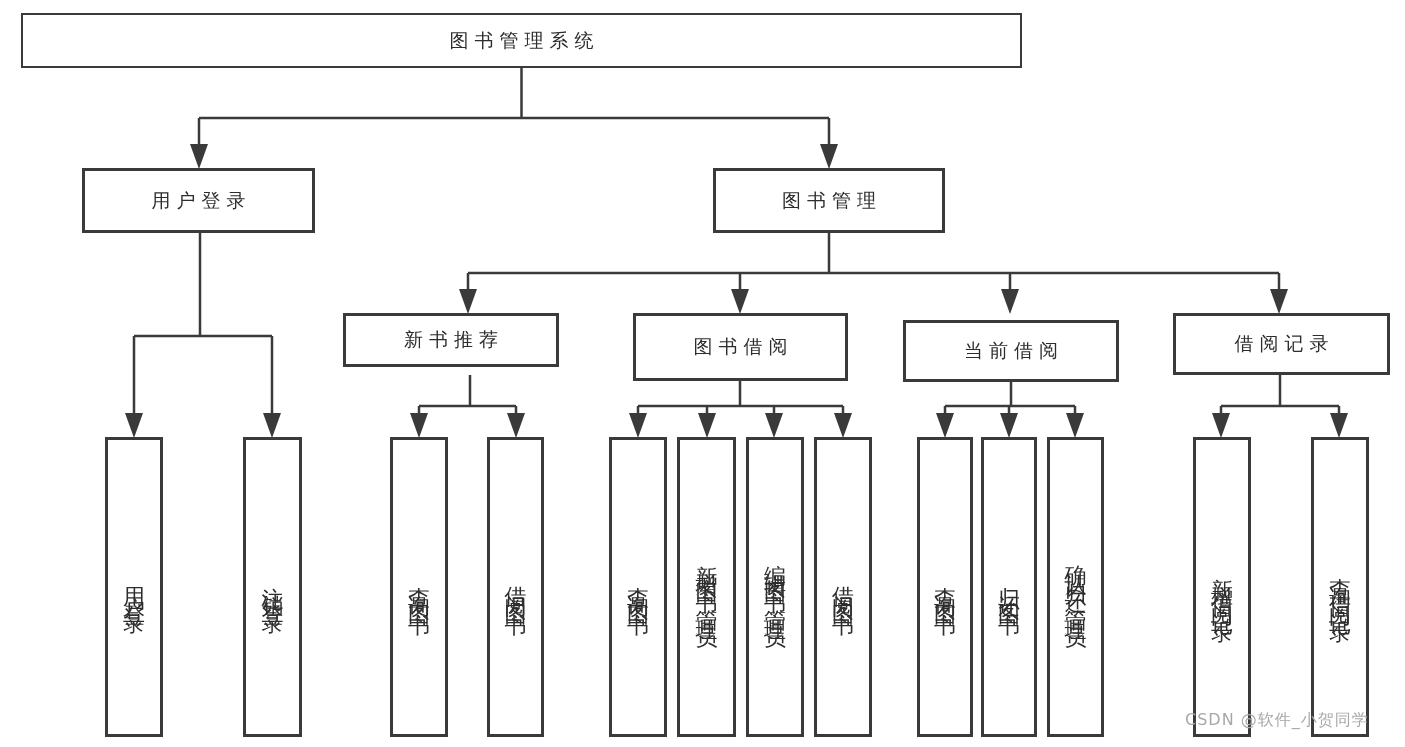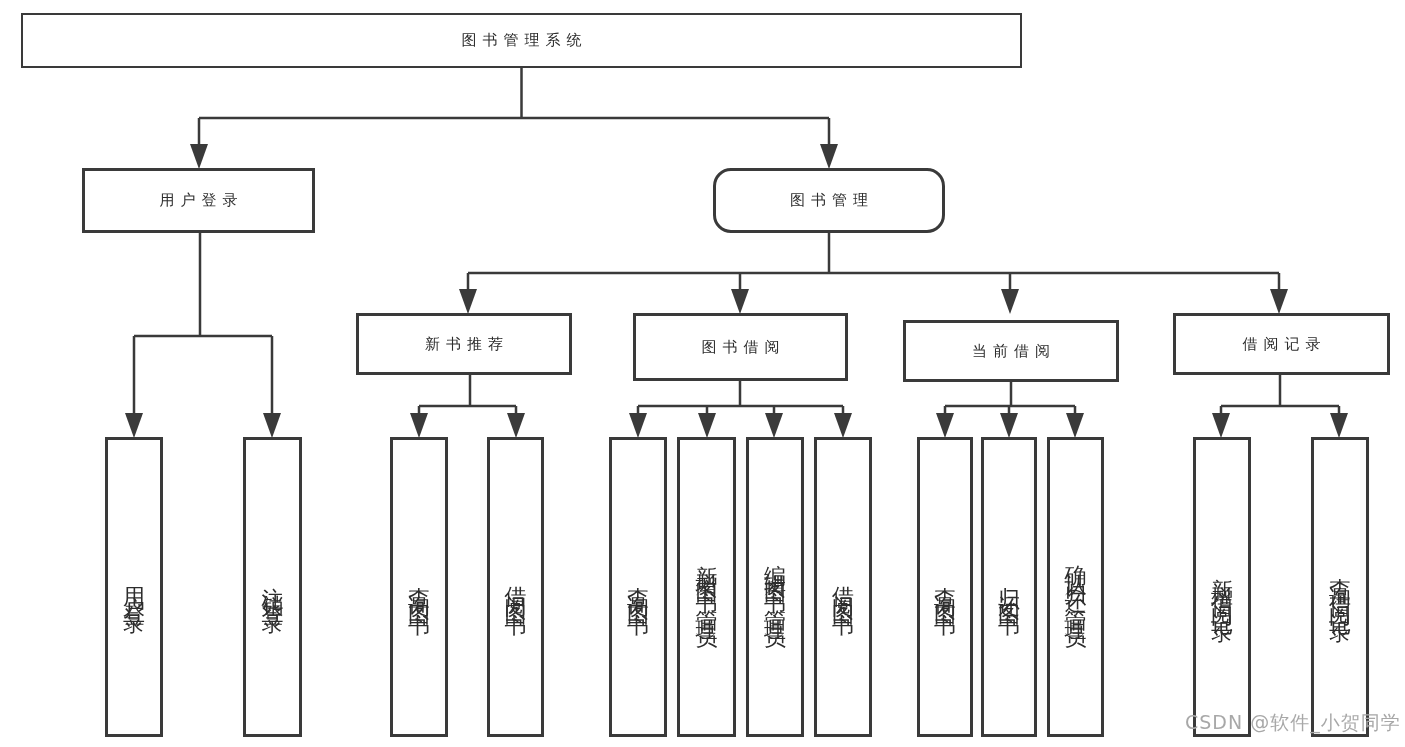--- a/index.html
+++ b/index.html
@@ -16,41 +16,41 @@
   .wires { position: absolute; left: 0; top: 0; width: 1405px; height: 747px; }
   .node {
     position: absolute;
     background: #ffffff;
     border: 3px solid #3a3a3a;
     display: flex;
     align-items: center;
     justify-content: center;
   }
   .node .label {
-    font-size: 15px;
+    font-size: 19px;
     letter-spacing: 6px;
     text-indent: 6px;
     white-space: nowrap;
     color: #2d2d2d;
   }
   .root { border-width: 2px; }
   .leaf .label {
     writing-mode: vertical-rl;
     text-orientation: mixed;
     font-size: 22px;
     line-height: 1;
     letter-spacing: 9px;
     text-indent: 0;
     white-space: nowrap;
   }
   
   .root           { left: 21px;   top: 13px;  width: 1001px; height: 55px; }
   .n-user-login   { left: 82px;   top: 168px; width: 233px;  height: 65px; }
-  .n-book-mgmt    { left: 713px;  top: 168px; width: 232px;  height: 65px; border-radius: 18px; }
-  .n-new-books    { left: 356px;  top: 313px; width: 216px;  height: 62px; }
+  .n-book-mgmt    { left: 713px;  top: 168px; width: 232px;  height: 65px; }
+  .n-new-books    { left: 343px;  top: 313px; width: 216px;  height: 54px; }
   .n-borrowing    { left: 633px;  top: 313px; width: 215px;  height: 68px; }
   .n-current      { left: 903px;  top: 320px; width: 216px;  height: 62px; }
   .n-records      { left: 1173px; top: 313px; width: 217px;  height: 62px; }
   .leaf           { top: 437px; height: 300px; }
   .l-user-login   { left: 105px;  width: 58px; }
   .l-logout       { left: 243px;  width: 59px; }
   .l-nb-query     { left: 390px;  width: 58px; }
   .l-nb-borrow    { left: 487px;  width: 57px; }
   .l-bw-query     { left: 609px;  width: 58px; }
   .l-bw-add       { left: 677px;  width: 59px; }
@@ -58,21 +58,21 @@
   .l-bw-borrow    { left: 814px;  width: 58px; }
   .l-cur-query    { left: 917px;  width: 56px; }
   .l-cur-return   { left: 981px;  width: 56px; }
   .l-cur-confirm  { left: 1047px; width: 57px; }
   .l-rec-add      { left: 1193px; width: 58px; }
   .l-rec-query    { left: 1311px; width: 58px; }
   .watermark {
     position: absolute;
     left: 1185px;
     top: 710px;
-    font-size: 19px;
+    font-size: 16px;
     letter-spacing: 1px;
     color: #a8a8a8;
     white-space: nowrap;
     z-index: 5;
   }
 </style>
 </head>
 <body>
 
 <div class="canvas">

